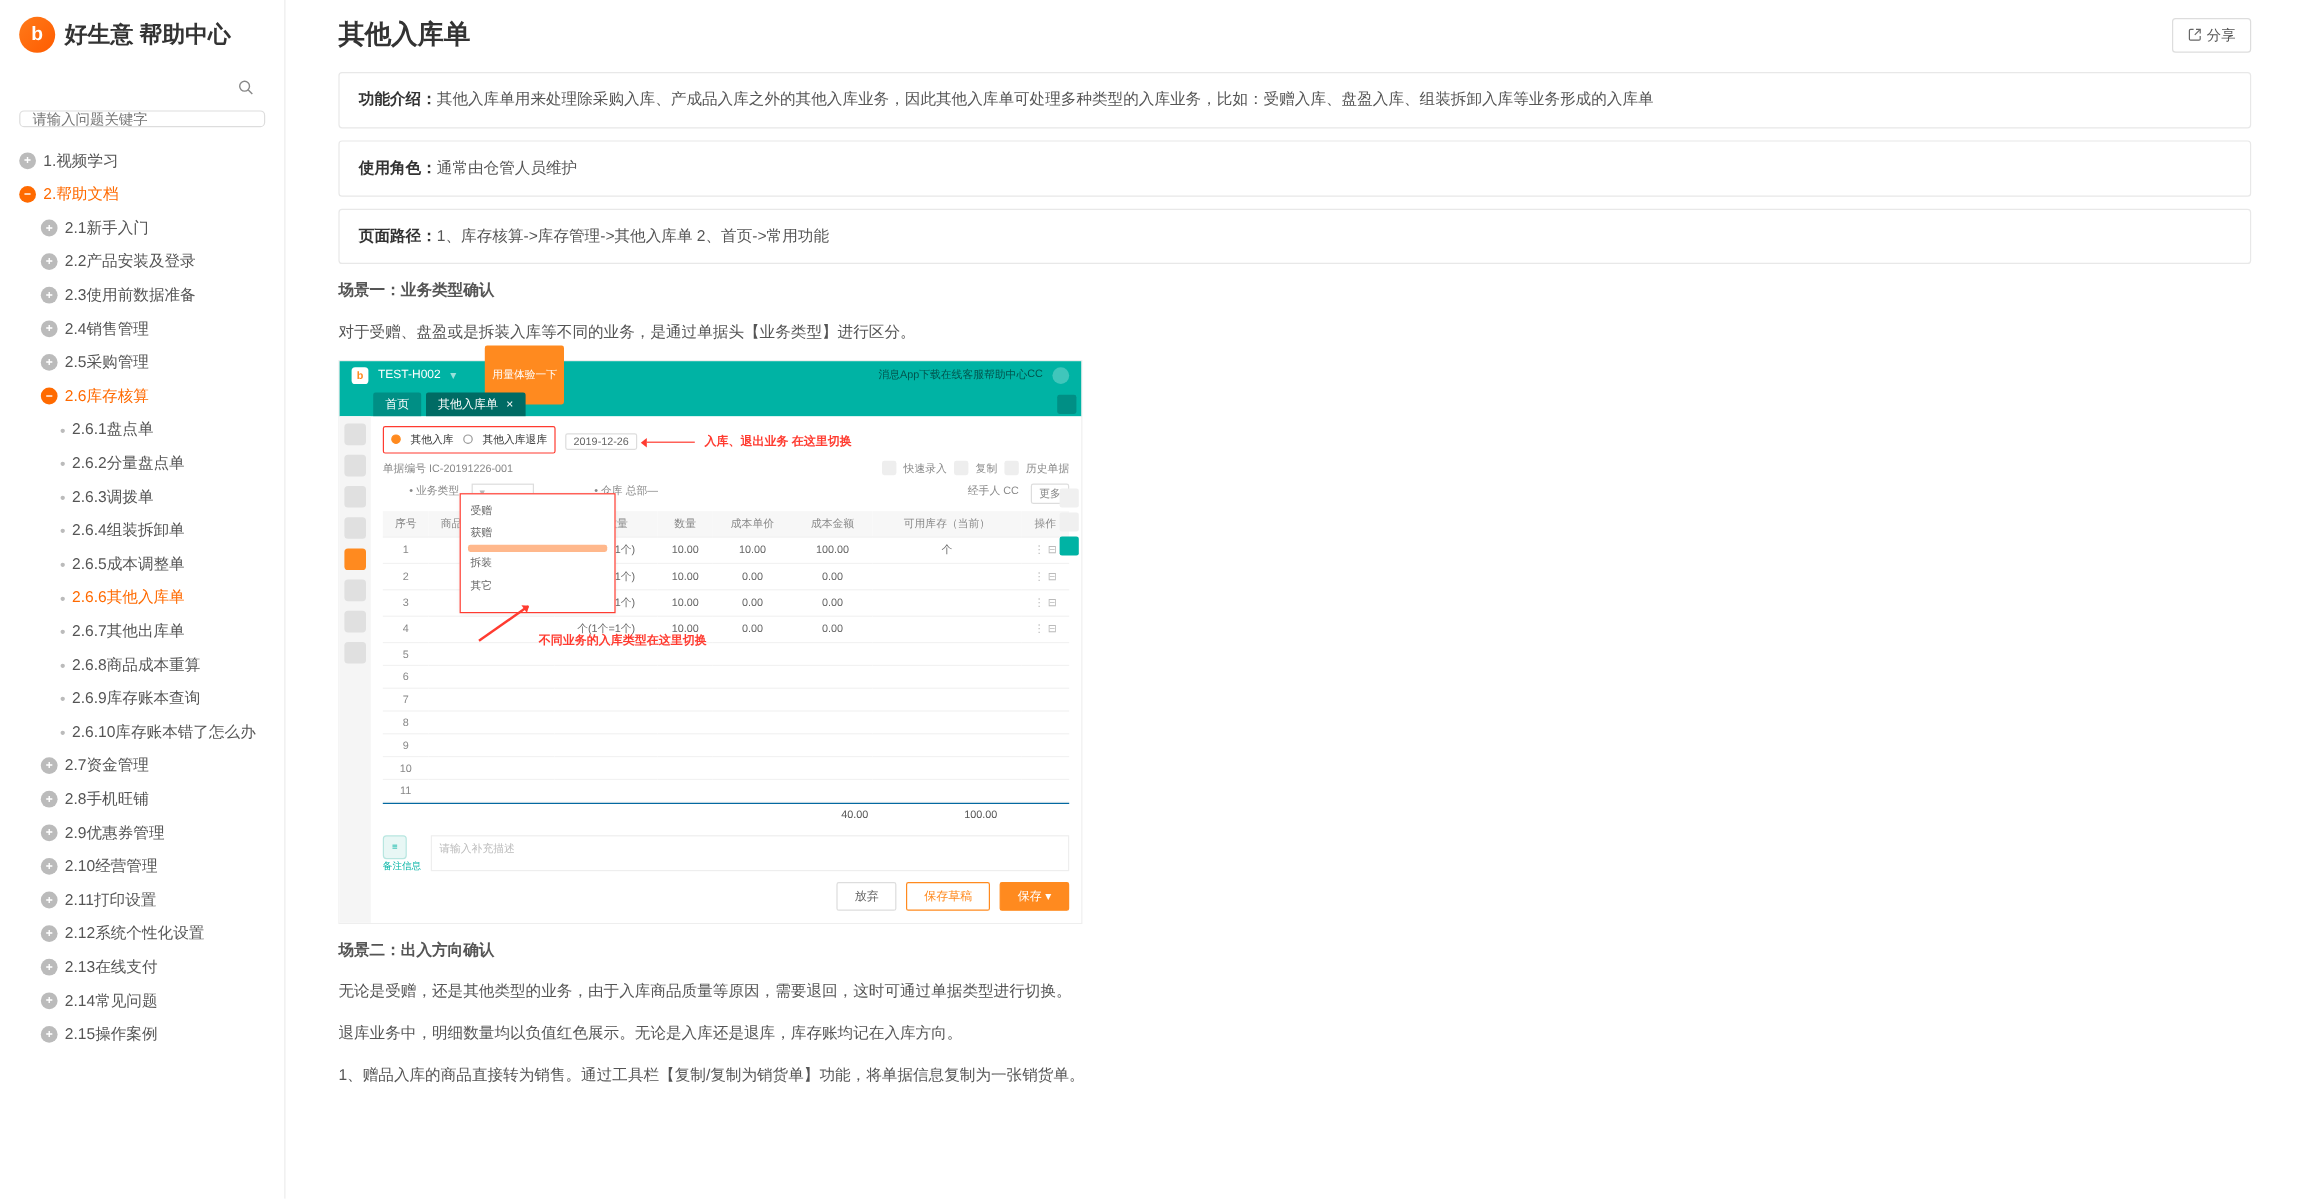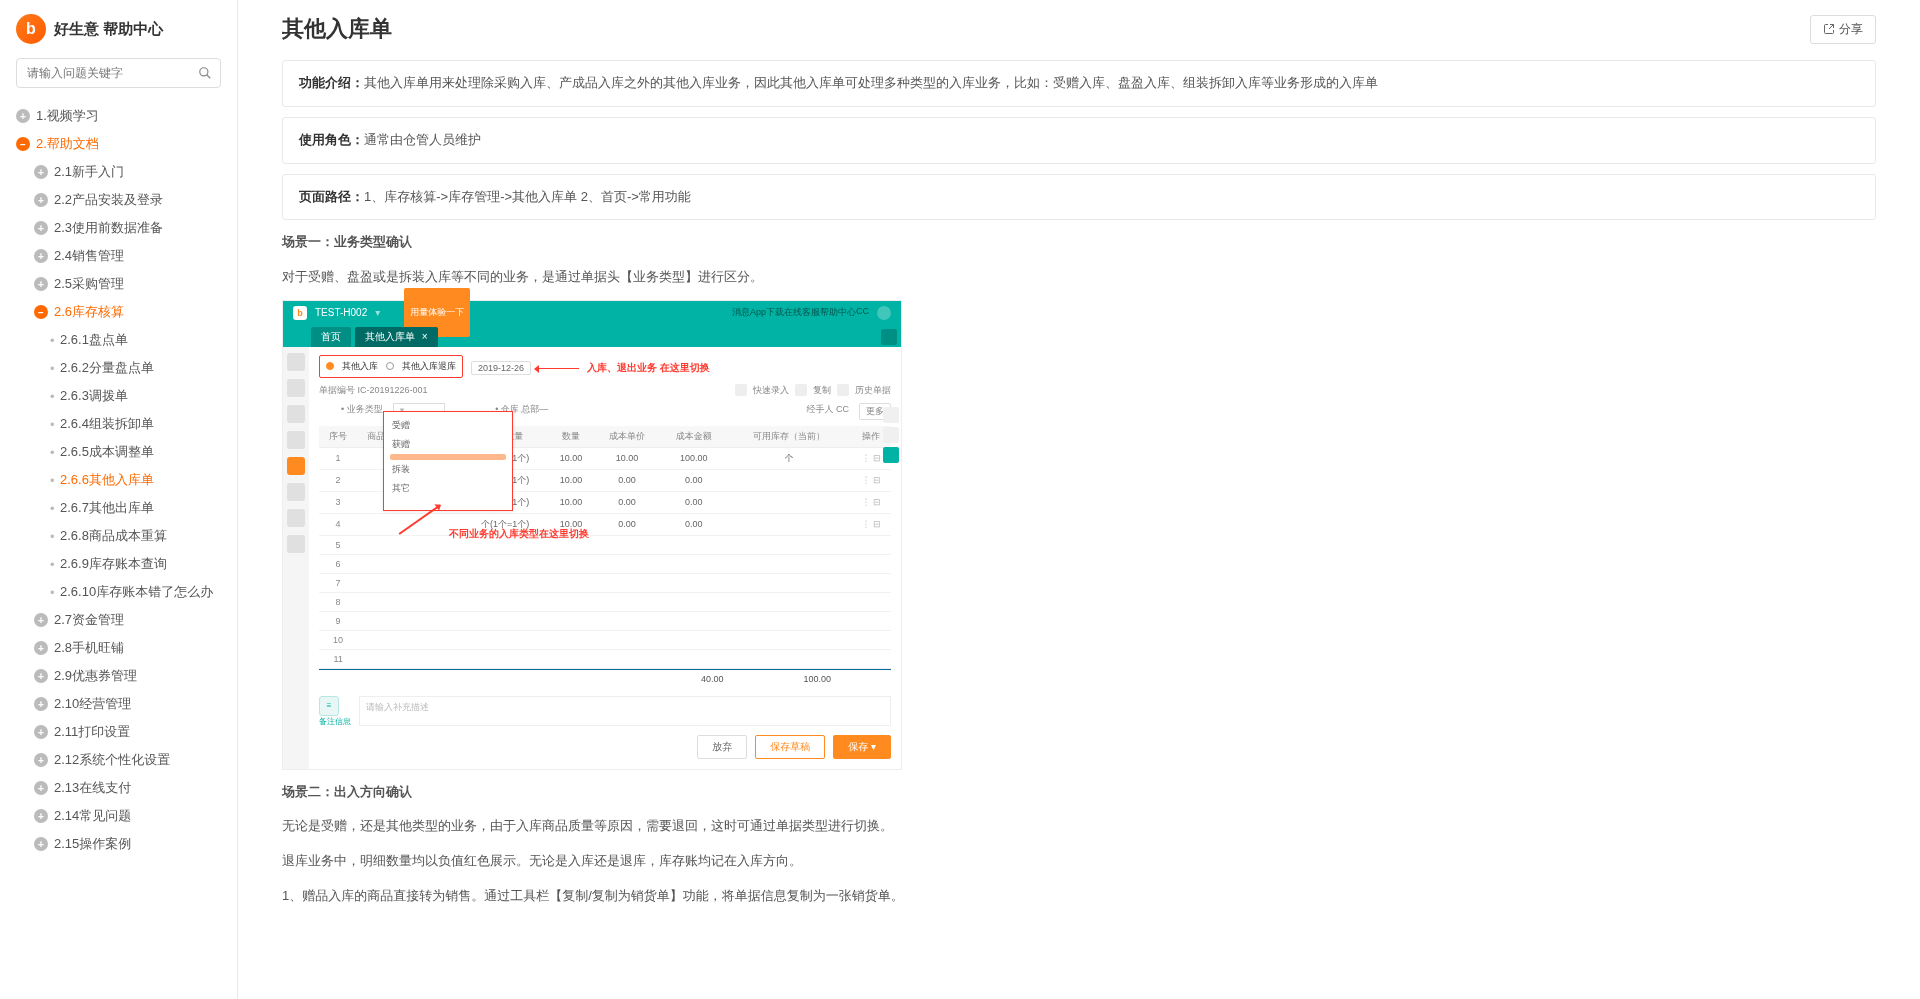--- a/index.html
+++ b/index.html
@@ -1,23 +1,23 @@
 <!DOCTYPE html>
 <html><head>
 <meta charset="utf-8">
 <style>
 * { margin: 0; padding: 0; box-sizing: border-box; }
 body { font-family: "Microsoft YaHei", Arial, sans-serif; font-size: 13px; color: #333; background: #fff; }
 .container { display: flex; width: 100%; min-height: 999px; }
 .sidebar { width: 238px; padding: 14px 16px; border-right: 1px solid #e8e8e8; background:#fff; }
 .logo-row { display: flex; align-items: center; gap: 8px; margin-bottom: 14px; }
 .logo-circle { width: 30px; height: 30px; border-radius: 50%; background: linear-gradient(135deg,#ff7a1a,#ff5c00); color:#fff; display:flex; align-items:center; justify-content:center; font-weight:bold; font-size:16px; }
-.brand { font-size: 15px; font-weight: 600; color:#333;text-align:right; }
+.brand { font-size: 19px; font-weight: 600; color:#333;text-align:right; }
 .search-wrap { position: relative; margin-bottom: 14px; }
-.search-input { width: 100%; height: 30px; padding: 0 30px 0 10px; border: 1px solid #ddd; border-radius: 4px; font-size: 12px; }
+.search-input { width: 100%; height: 14px; padding: 0 30px 0 10px; border: 1px solid #ddd; border-radius: 4px; font-size: 12px; margin-top: 34px; }
 .search-icon-btn { position: absolute; right: 6px; top: 5px; width: 20px; height: 20px; display:flex; align-items:center; justify-content:center; color:#888; }
 .tree { list-style: none; }
 .tree li { padding: 5px 0; cursor: pointer; display: flex; align-items: center; gap: 6px; font-size: 13px; }
 .tree li.level1 { color: #555; font-weight: 500; }
 .tree li.level2 { padding-left: 18px; color: #555; }
 .tree li.level3 { padding-left: 44px; color: #555; position: relative; }
 .tree li.level3::before { content:"•"; position:absolute; left:34px; color:#bbb; }
 .tree li.active { color: #ff6a00; }
 .tree li.expanded .plus-icon { background:#ff6a00; }
 .plus-icon { width: 14px; height: 14px; border-radius: 50%; background:#bbb; color:#fff; display:inline-flex; align-items:center; justify-content:center; font-size:10px; font-weight:bold; flex-shrink:0; }

